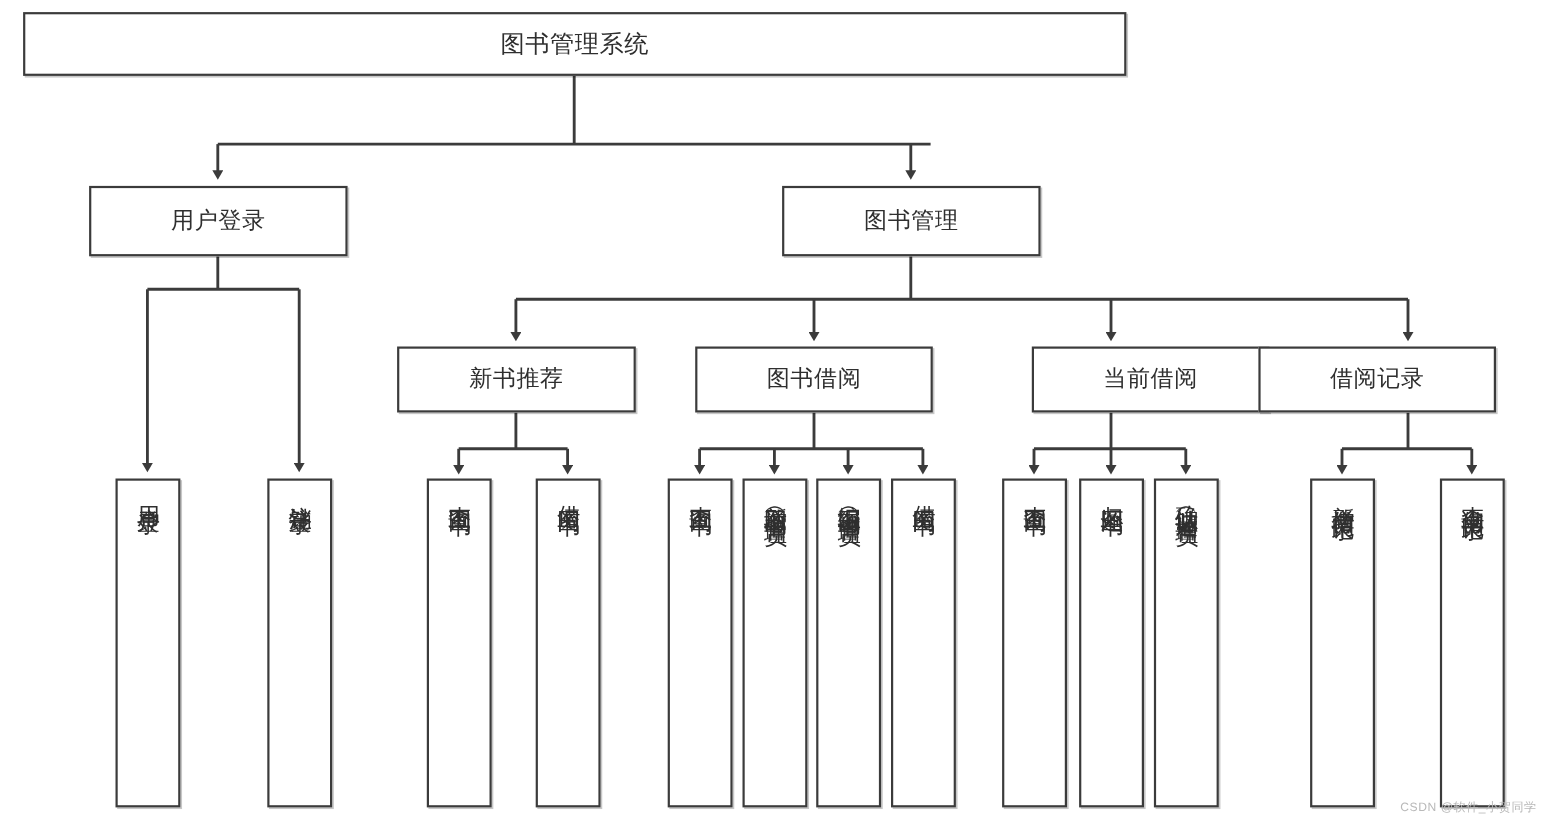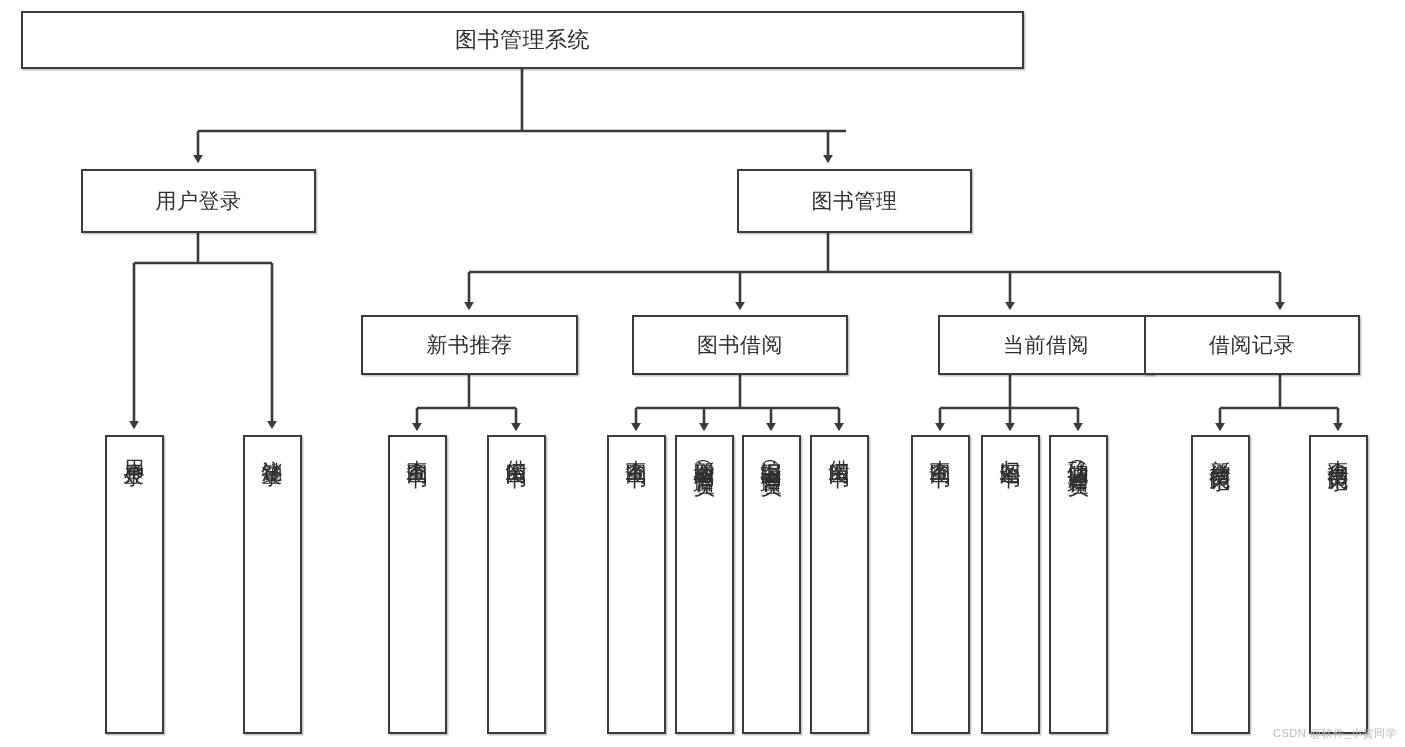--- a/index.html
+++ b/index.html
@@ -124,21 +124,21 @@
     </g>
   </svg>
 
   <div class="node root" style="left:21px; top:11px; width:1003px; height:58px;">
     <span class="label">图书管理系统</span>
   </div>
 
   <div class="node" style="left:81px; top:169px; width:235px; height:64px;">
     <span class="label">用户登录</span>
   </div>
-  <div class="node" style="left:711px; top:169px; width:235px; height:64px;margin-left:26px;">
+  <div class="node" style="left:711px; top:169px; width:235px; height:64px;">
     <span class="label">图书管理</span>
   </div>
 
   <div class="node" style="left:632px; top:315px; width:216px; height:60px;">
     <span class="label">图书借阅</span>
   </div>
   <div class="node" style="left:361px; top:315px; width:217px; height:60px;">
     <span class="label">新书推荐</span>
   </div>
   <div class="node" style="left:902px; top:315px; width:216px; height:60px;margin-left:36px;">

